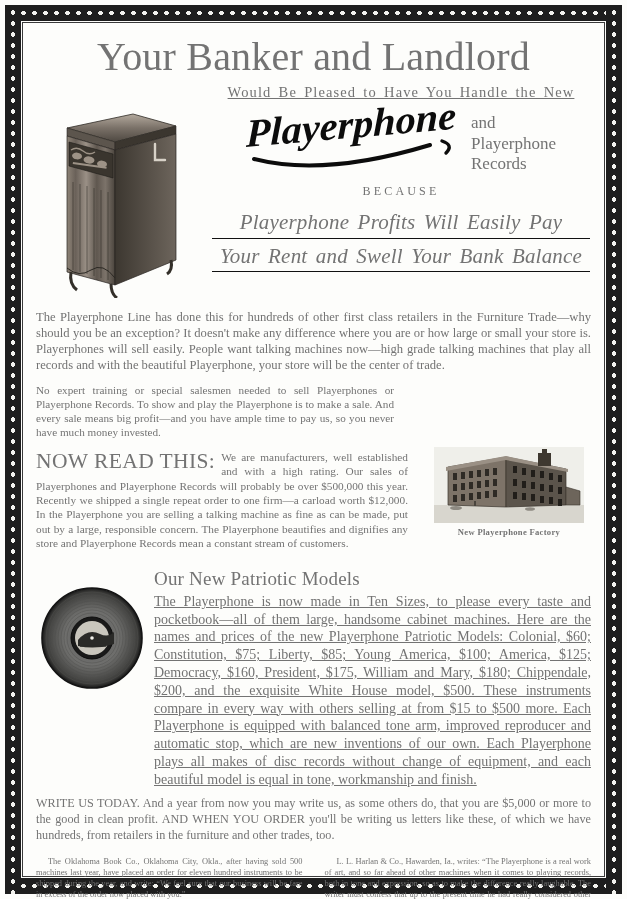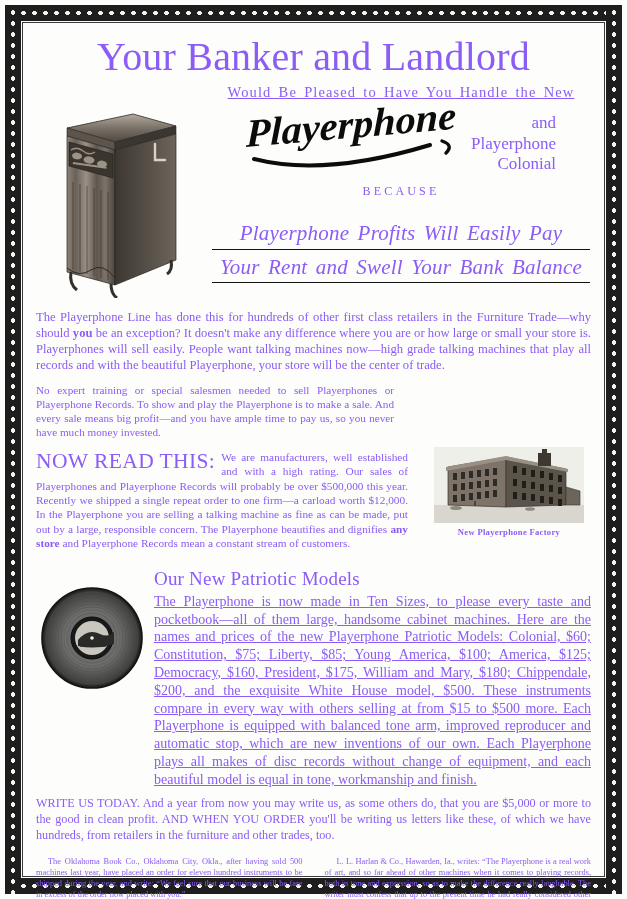--- a/index.html
+++ b/index.html
@@ -7,21 +7,21 @@
     padding: 0;
     background: #ffffff;
   }
   .page {
     position: relative;
     width: 627px;
     height: 899px;
     background: #fdfdfb;
     overflow: hidden;
     font-family: "Liberation Serif", serif;
-    color: #8b5cf6;
+    color: #737373;
   }
   .border-band {
     position: absolute;
     background: #1e1e1e;
   }
   .band-top { left: 5px; top: 5px; width: 617px; height: 16px; }
   .band-bottom { left: 5px; top: 878px; width: 617px; height: 16px; }
   .band-left { left: 5px; top: 5px; width: 16px; height: 889px; }
   .band-right { left: 606px; top: 5px; width: 16px; height: 889px; }
 
@@ -99,31 +99,31 @@
     align-items: flex-start;
     justify-content: center;
     margin-top: 2px;
   }
   .logo-script {
     width: 215px;
     height: 62px;
     flex: none;
   }
   .logo-right-text {
-    text-align: right;
+    text-align: left;
     font-size: 17px;
     line-height: 1.22;
     padding-left: 10px;
     padding-top: 6px;
   }
   .because {
     font-size: 12px;
     letter-spacing: 3.2px;
     margin-top: 9px;
-    margin-bottom: 21px;
+    margin-bottom: 10px;
   }
   .slogan {
     font-style: italic;
     font-size: 21px;
     line-height: 1.32;
     letter-spacing: 0.2px;
     word-spacing: 3px;
     border-bottom: 1.4px solid #111;
     display: block;
     width: 378px;
@@ -247,21 +247,21 @@
     text-align: justify;
     text-indent: 12px;
   }
 
   .closing-p {
     font-size: 12.2px;
     line-height: 1.3;
     text-align: justify;
     margin-top: 12px;
   }
-  b { font-weight: bold; }
+  b { font-weight: normal; }
 </style>
 </head>
 <body>
 
 <div class="page">
 
   <div class="border-band band-top">
       <div class="band-dots-h"></div>
     </div>
   <div class="border-band band-bottom">
@@ -341,21 +341,21 @@
 
         <div class="logo-row">
           <svg class="logo-script" viewBox="0 0 215 62">
             <text x="4" y="40" font-family="Liberation Serif, serif" font-size="40" font-style="italic" font-weight="bold" transform="skewX(-6) rotate(-5 4 40)" fill="#0c0c0c">Playerphone</text>
             <path d="M8 52 q70 18 176 -14" stroke="#0c0c0c" stroke-width="4" fill="none" stroke-linecap="round"></path>
             <path d="M196 34 q12 4 4 12" stroke="#0c0c0c" stroke-width="3.4" fill="none" stroke-linecap="round"></path>
           </svg>
           <div class="logo-right-text">
             <div>and</div>
             <div>Playerphone</div>
-            <div>Colonial</div>
+            <div>Records</div>
           </div>
         </div>
 
         <div class="because">BECAUSE</div>
         <div class="slogan">Playerphone Profits Will Easily Pay</div>
         <div class="slogan second">Your Rent and Swell Your Bank Balance</div>
       </div>
     </div>
 
     <p class="body-p lead-p"><span>The Playerphone Line has done this for hundreds of other first class retailers in the Furniture Trade—why should <b>you</b> be an exception?  It doesn't make any difference where you are or how large or small your store is.  Playerphones will sell easily.  People want talking machines now—high grade talking machines that play all records and with the beautiful Playerphone, your store will be the center of trade.</span></p>

